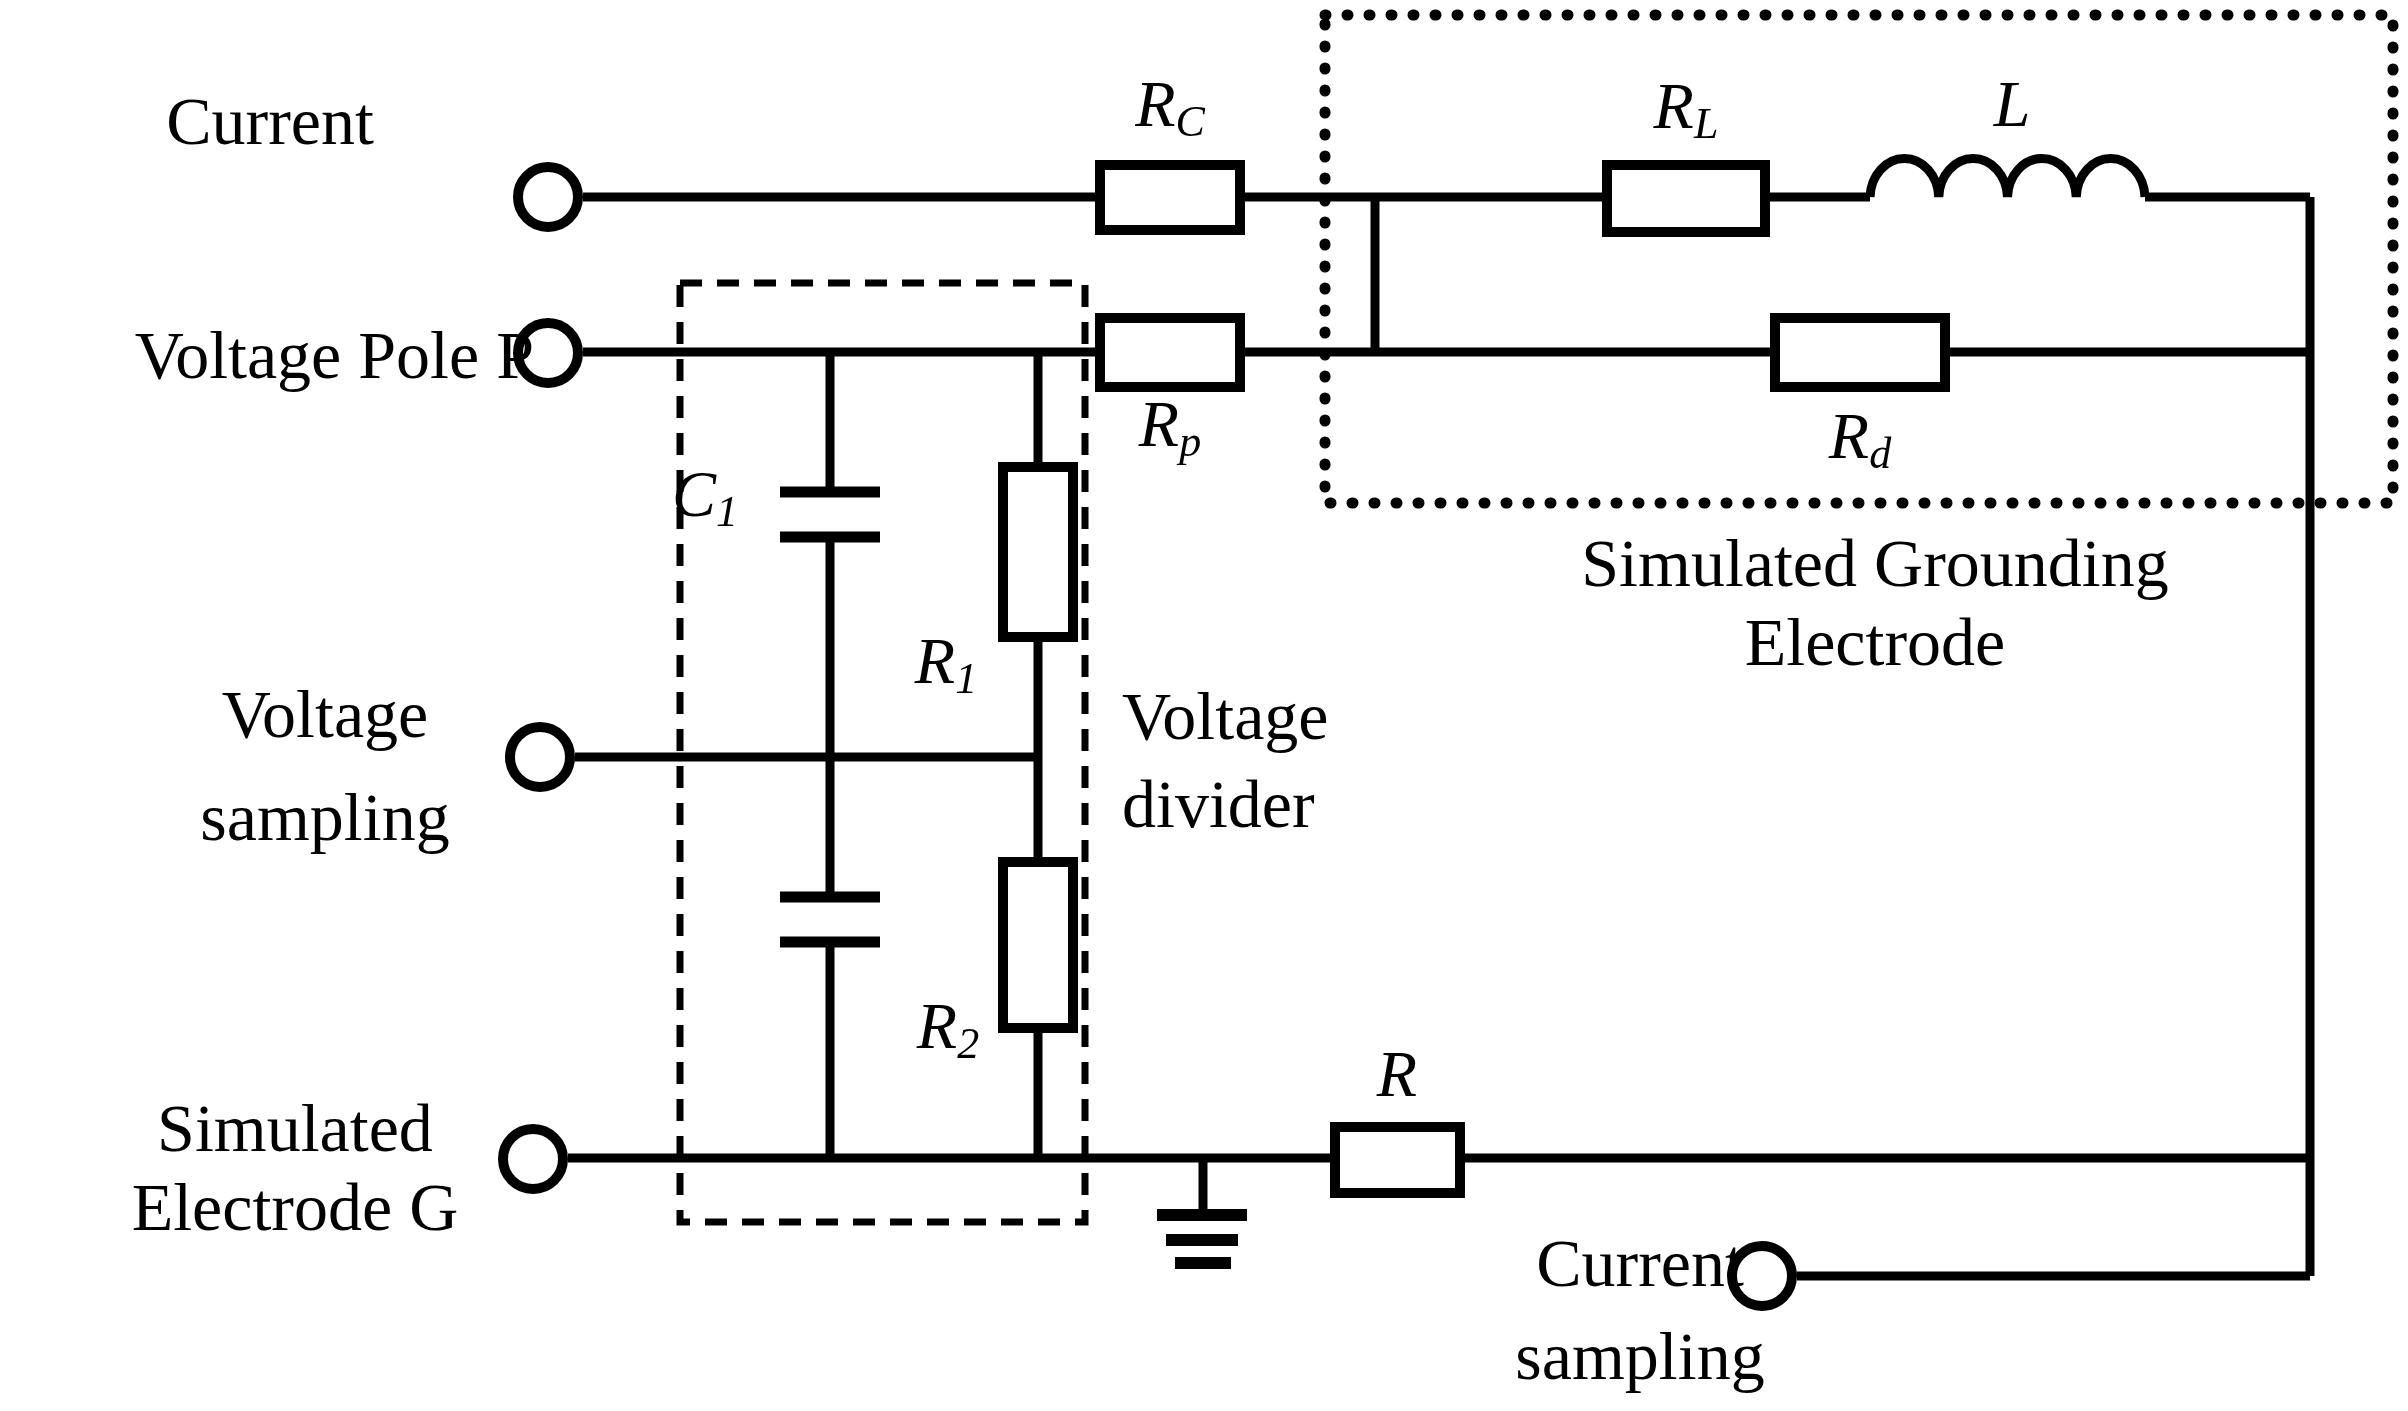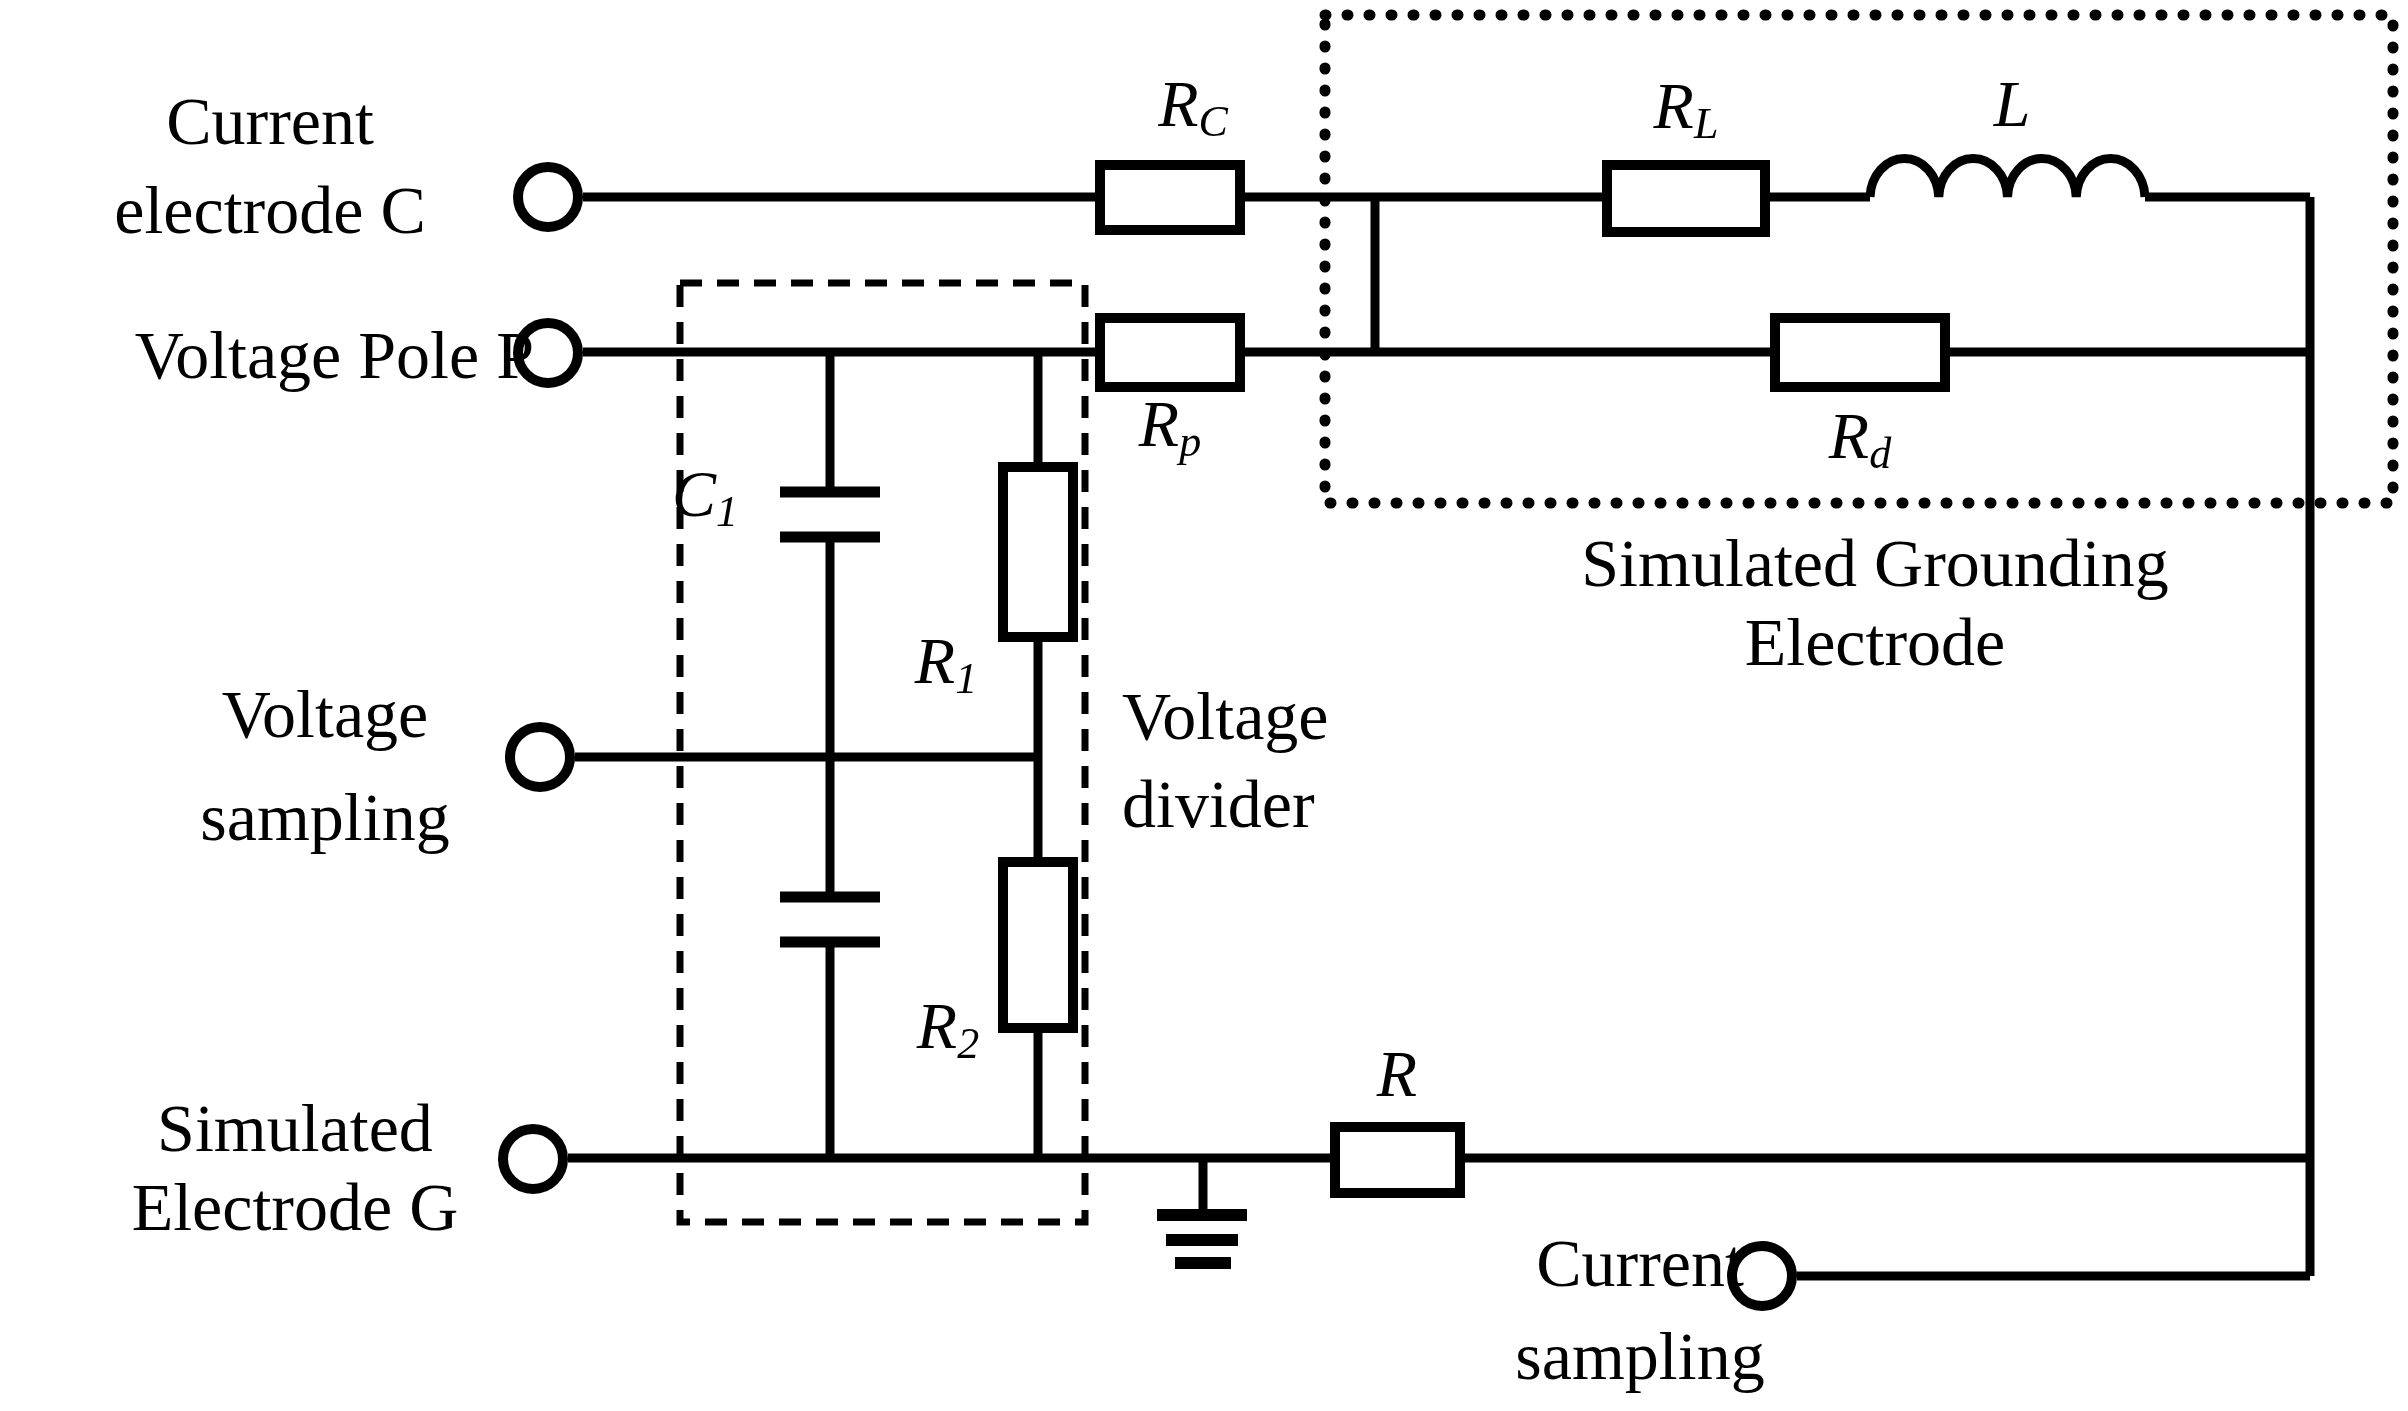--- a/index.html
+++ b/index.html
@@ -98,21 +98,20 @@
     <line x1="1203" y1="1158" x2="1203" y2="1213"></line>
     <line x1="1157" y1="1215" x2="1247" y2="1215" stroke-width="12"></line>
     <line x1="1166" y1="1240" x2="1238" y2="1240" stroke-width="12"></line>
     <line x1="1175" y1="1263" x2="1231" y2="1263" stroke-width="12"></line>
 
     <line x1="1797" y1="1276" x2="2310" y2="1276"></line>
   </svg>
 
   <div class="lbl" style="left:40px;top:77px;width:460px;">
     <div>Current</div>
-    <div>electrode C</div>
   </div>
 
   <div class="lbl right" style="left:0px;top:320px;width:490px;line-height:70px;">Voltage Pole P</div>
 
   <div class="lbl" style="left:150px;top:663px;width:350px;line-height:103px;">
     <div>Voltage</div>
     <div>sampling</div>
   </div>
 
   <div class="lbl" style="left:90px;top:1089px;width:410px;line-height:79px;">
@@ -128,21 +127,21 @@
   <div class="lbl left" style="left:1122px;top:672px;width:400px;line-height:88px;">
     <div>Voltage</div>
     <div>divider</div>
   </div>
 
   <div class="lbl" style="left:1400px;top:524px;width:950px;line-height:79px;">
     <div>Simulated Grounding</div>
     <div>Electrode</div>
   </div>
 
-  <div class="comp" style="left:1083px;top:64px;">
+  <div class="comp" style="left:1060px;top:64px;">
     <span class="cm">R</span><span class="cs">C</span>
   </div>
   <div class="comp" style="left:1060px;top:384px;">
     <span class="cm">R</span><span class="cs">p</span>
   </div>
   <div class="comp" style="left:1576px;top:66px;">
     <span class="cm">R</span><span class="cs">L</span>
   </div>
   <div class="comp" style="left:1902px;top:64px;">
     <span class="cm">L</span><span class="cs"></span>

